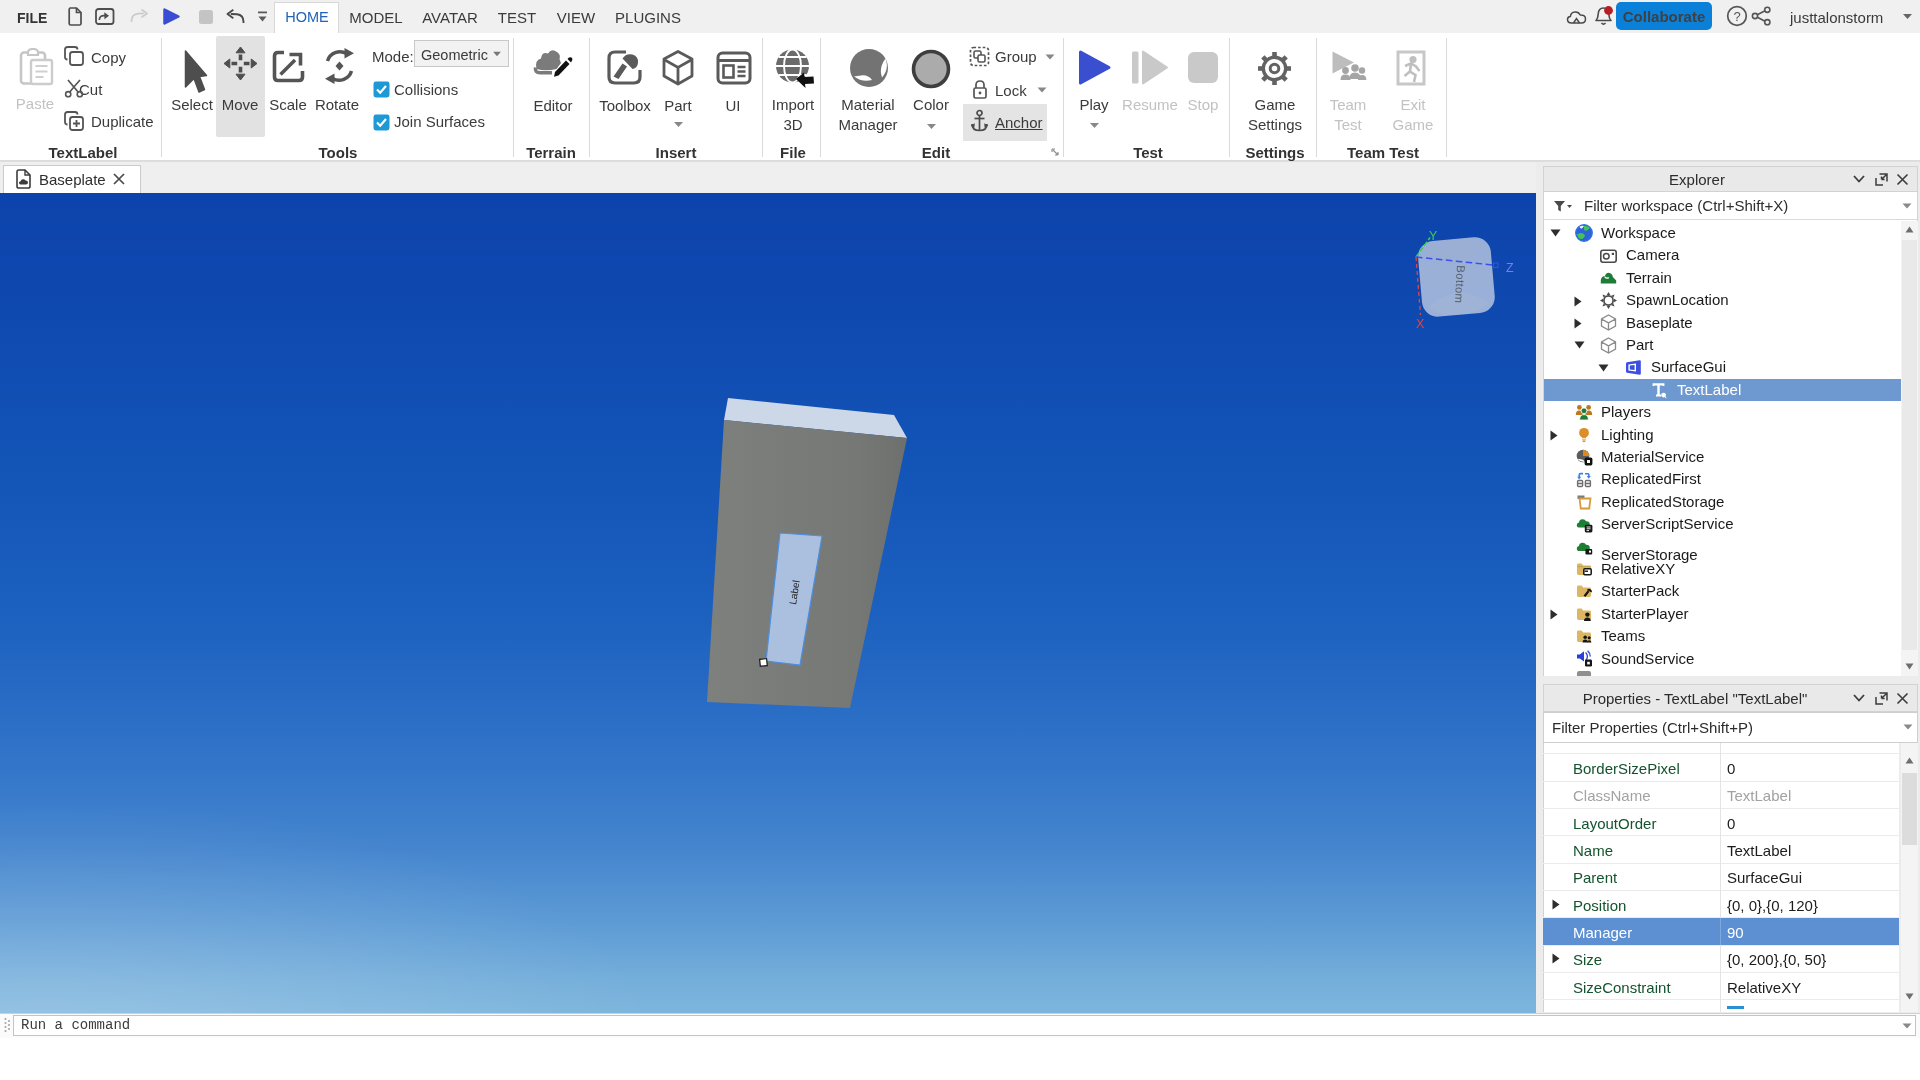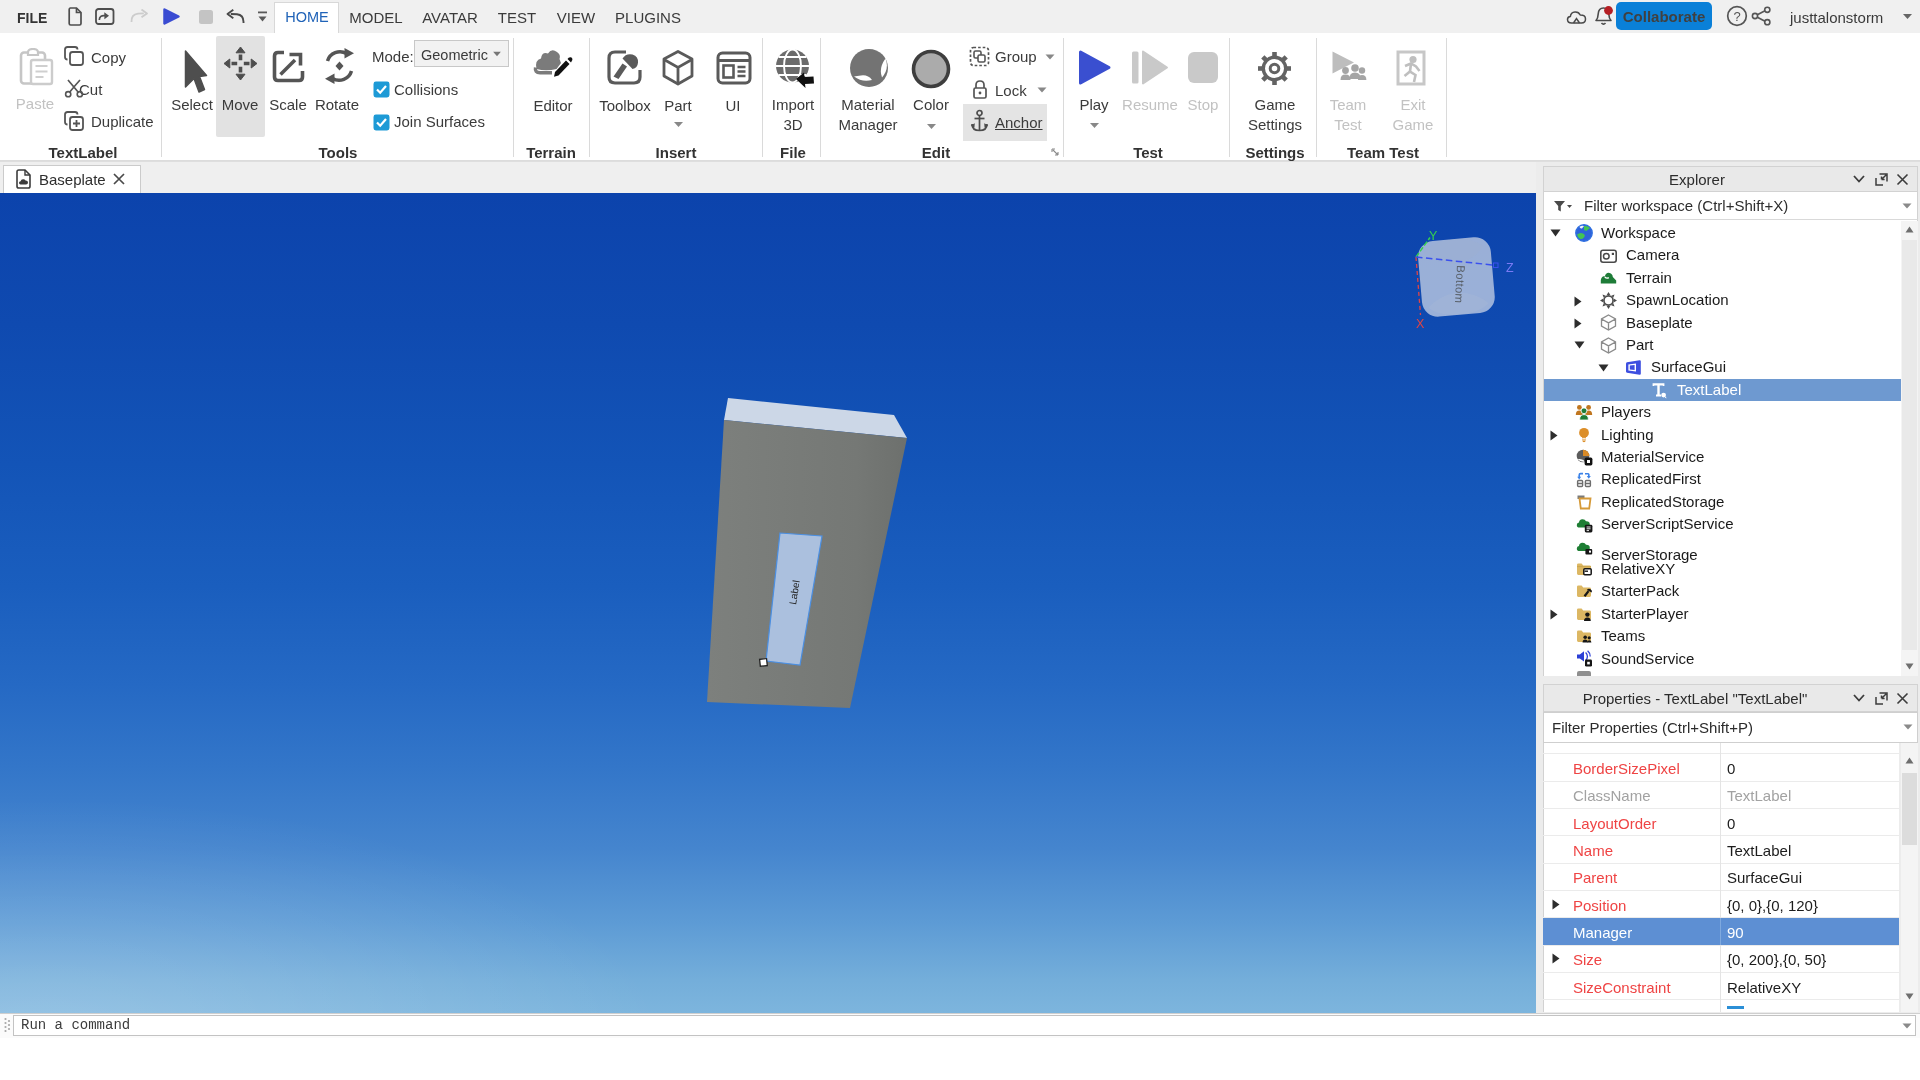--- a/index.html
+++ b/index.html
@@ -6,21 +6,21 @@
 html,body { width:1920px; height:1080px; overflow:hidden; background:#fff;
   font-family:"Liberation Sans", sans-serif; }
 #root { position:absolute; top:0; left:0; width:1920px; height:1080px; }
 .abs { position:absolute; }
 .lbl { position:absolute; color:#3b3b3b; font-size:15px; white-space:nowrap; }
 .ctrx { transform:translateX(-50%); }
 .grp { position:absolute; color:#333; font-size:15px; font-weight:600; white-space:nowrap; transform:translateX(-50%); }
 .sep { position:absolute; width:1px; background:#dadada; top:38px; height:119px; }
 .dis { color:#c2c2c2; }
 .et { position:absolute; font-size:15px; color:#1a1a1a; white-space:nowrap; }
-.pn { position:absolute; left:1573px; font-size:15px; color:#ef4444; white-space:nowrap; }
+.pn { position:absolute; left:1573px; font-size:15px; color:#14532d; white-space:nowrap; }
 .pv { position:absolute; left:1727px; font-size:15px; color:#1c1c1c; white-space:nowrap; }
 .hgl { position:absolute; left:1543px; width:356px; height:1px; background:#ebebeb; }
 svg { display:block; }
 </style>
 </head>
 <body>
 <div id="root">
 
   <div class="abs" style="left:0;top:0;width:1920px;height:33px;background:#f0f0f0;"></div>
   <div class="lbl" style="left:17px;top:10px;font-weight:bold;color:#333;font-size:14px;">FILE</div>

